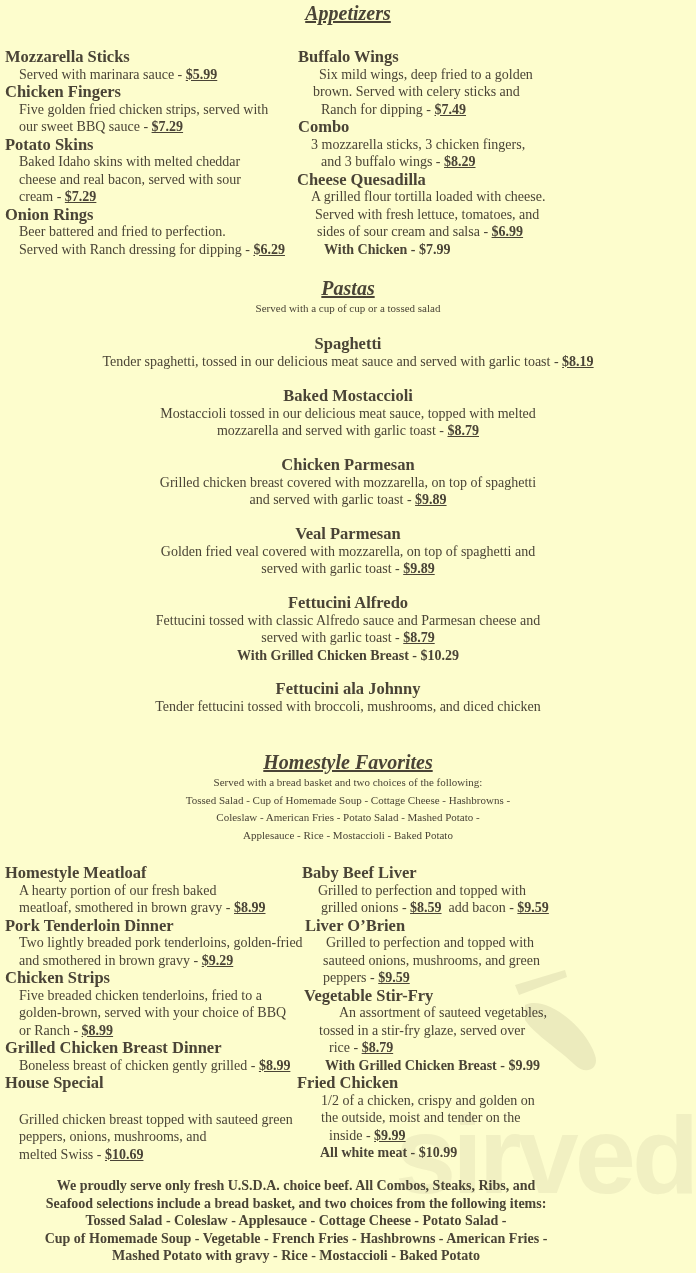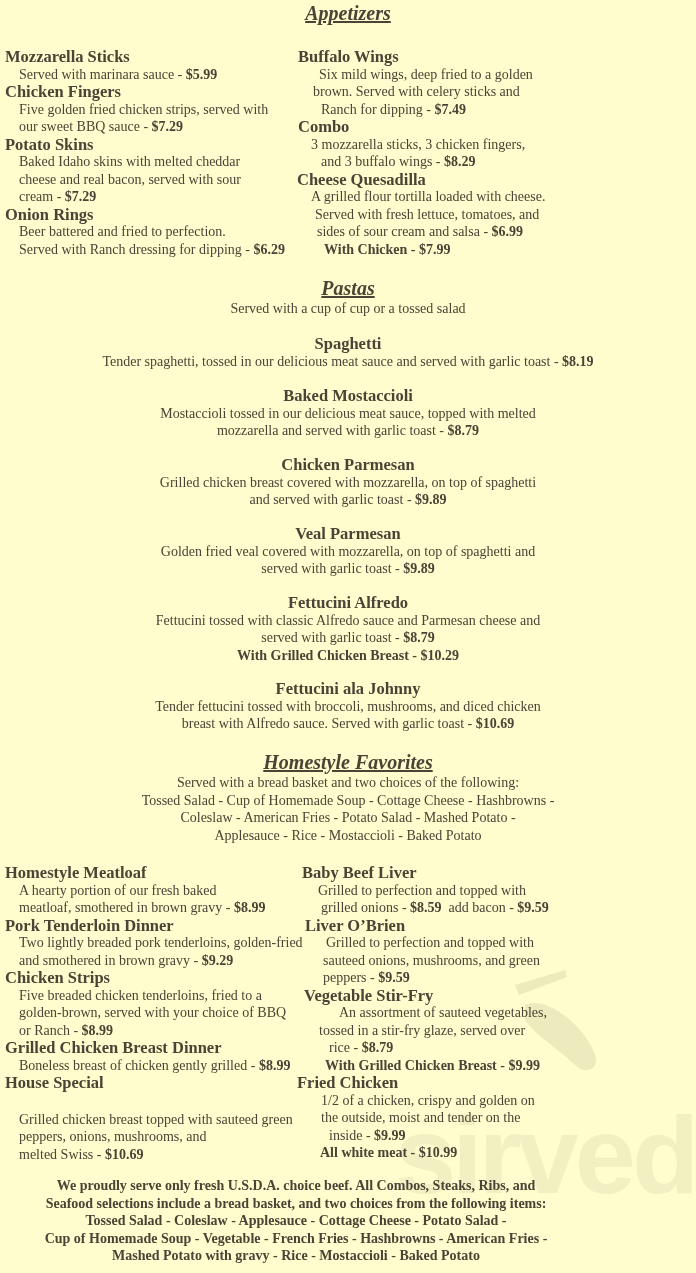--- a/index.html
+++ b/index.html
@@ -8,24 +8,24 @@
     background:#fdfdcd; color:#4a4436;
     font-family:"Liberation Serif", serif;
     position:relative;
   }
   .abs { position:absolute; }
   .sec-title {
     position:absolute; left:0; width:696px; text-align:center;
     font-size:20px; font-weight:bold; font-style:italic; text-decoration:underline;
     color:#4a4436;
   }
-  .sub { position:absolute; left:0; width:696px; text-align:center; font-size:14px; line-height:17.5px; }
+  .sub { position:absolute; left:0; width:696px; text-align:center; font-size:11px; line-height:17.5px; }
   .name { font-weight:bold; font-size:16.5px; line-height:17.5px; white-space:nowrap; }
   .line { font-size:14px; line-height:17.5px; white-space:nowrap; }
-  .price { font-weight:bold; }
+  .price { font-weight:bold;text-decoration:underline; }
   .bold { font-weight:bold; }
   .center-item { position:absolute; left:0; width:696px; text-align:center; }
   .center-item .name { display:block; }
   .center-item .line { display:block; }
   .watermark { position:absolute; pointer-events:none; }
   .footer { position:absolute; left:0; width:592px; top:1177px; text-align:center; font-weight:bold; font-size:14px; line-height:17.5px; }
 </style>
 </head>
 <body>
 
@@ -107,21 +107,20 @@
 </div>
 <div class="center-item" style="top:594px;">
   <span class="name">Fettucini Alfredo</span>
   <span class="line">Fettucini tossed with classic Alfredo sauce and Parmesan cheese and</span>
   <span class="line"><span>served with garlic toast - </span><span class="price">$8.79</span></span>
   <span class="line bold">With Grilled Chicken Breast - $10.29</span>
 </div>
 <div class="center-item" style="top:680px;">
   <span class="name">Fettucini ala Johnny</span>
   <span class="line">Tender fettucini tossed with broccoli, mushrooms, and diced chicken</span>
-  <span class="line"><span>breast with Alfredo sauce. Served with garlic toast - </span><span class="price">$10.69</span></span>
 </div>
 
 <div class="sec-title" style="top:751px;">Homestyle Favorites</div>
 <div class="sub" style="top:774px;">
   <div>Served with a bread basket and two choices of the following:</div>
   <div>Tossed Salad - Cup of Homemade Soup - Cottage Cheese - Hashbrowns -</div>
   <div>Coleslaw - American Fries - Potato Salad - Mashed Potato -</div>
   <div>Applesauce - Rice - Mostaccioli - Baked Potato</div>
 </div>
 

